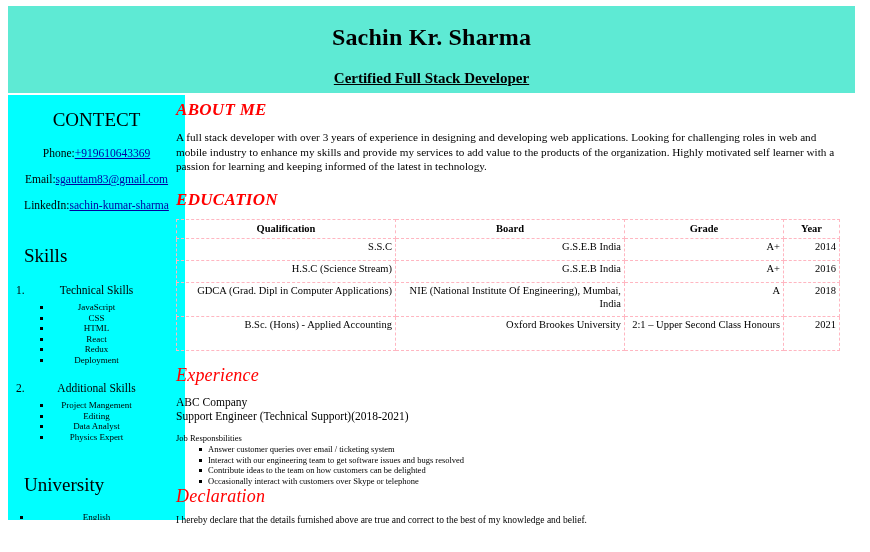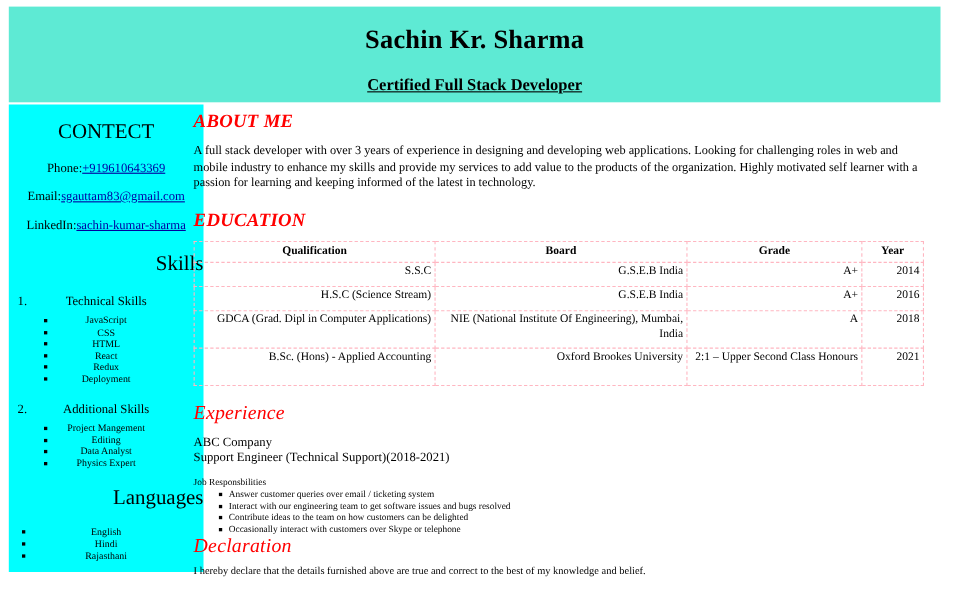--- a/index.html
+++ b/index.html
@@ -75,23 +75,23 @@
     text-align: center;
     font-size: 11.5px;
     color: #000000;
   }
   .sb-contact-line:first-of-type { padding-top: 16px; }
   .sb-link {
     color: #0000a0;
     text-decoration: underline;
   }
   .sb-heading {
-    margin: 0;
+    margin: 16px;
     padding-top: 18px;
-    text-align: right;
+    text-align: left;
     font-size: 19px;
     font-weight: normal;
     color: #000000;
   }
   .sb-heading.languages { padding-top: 16px; }
 
   .sb-numbered {
     margin: 0;
     padding: 0;
     list-style: none;
@@ -308,21 +308,21 @@
         <span>Additional Skills</span>
         <ul class="sb-bullets">
           <li>Project Mangement</li>
           <li>Editing</li>
           <li>Data Analyst</li>
           <li>Physics Expert</li>
         </ul>
       </li>
     </ol>
 
-    <h2 class="sb-heading languages">Languages</h2>
+    <h2 class="sb-heading languages">University</h2>
 
     <ul class="sb-lang-list">
       <li>English</li>
       <li>Hindi</li>
       <li>Rajasthani</li>
     </ul>
 
   </div>
 
   <div class="main">

